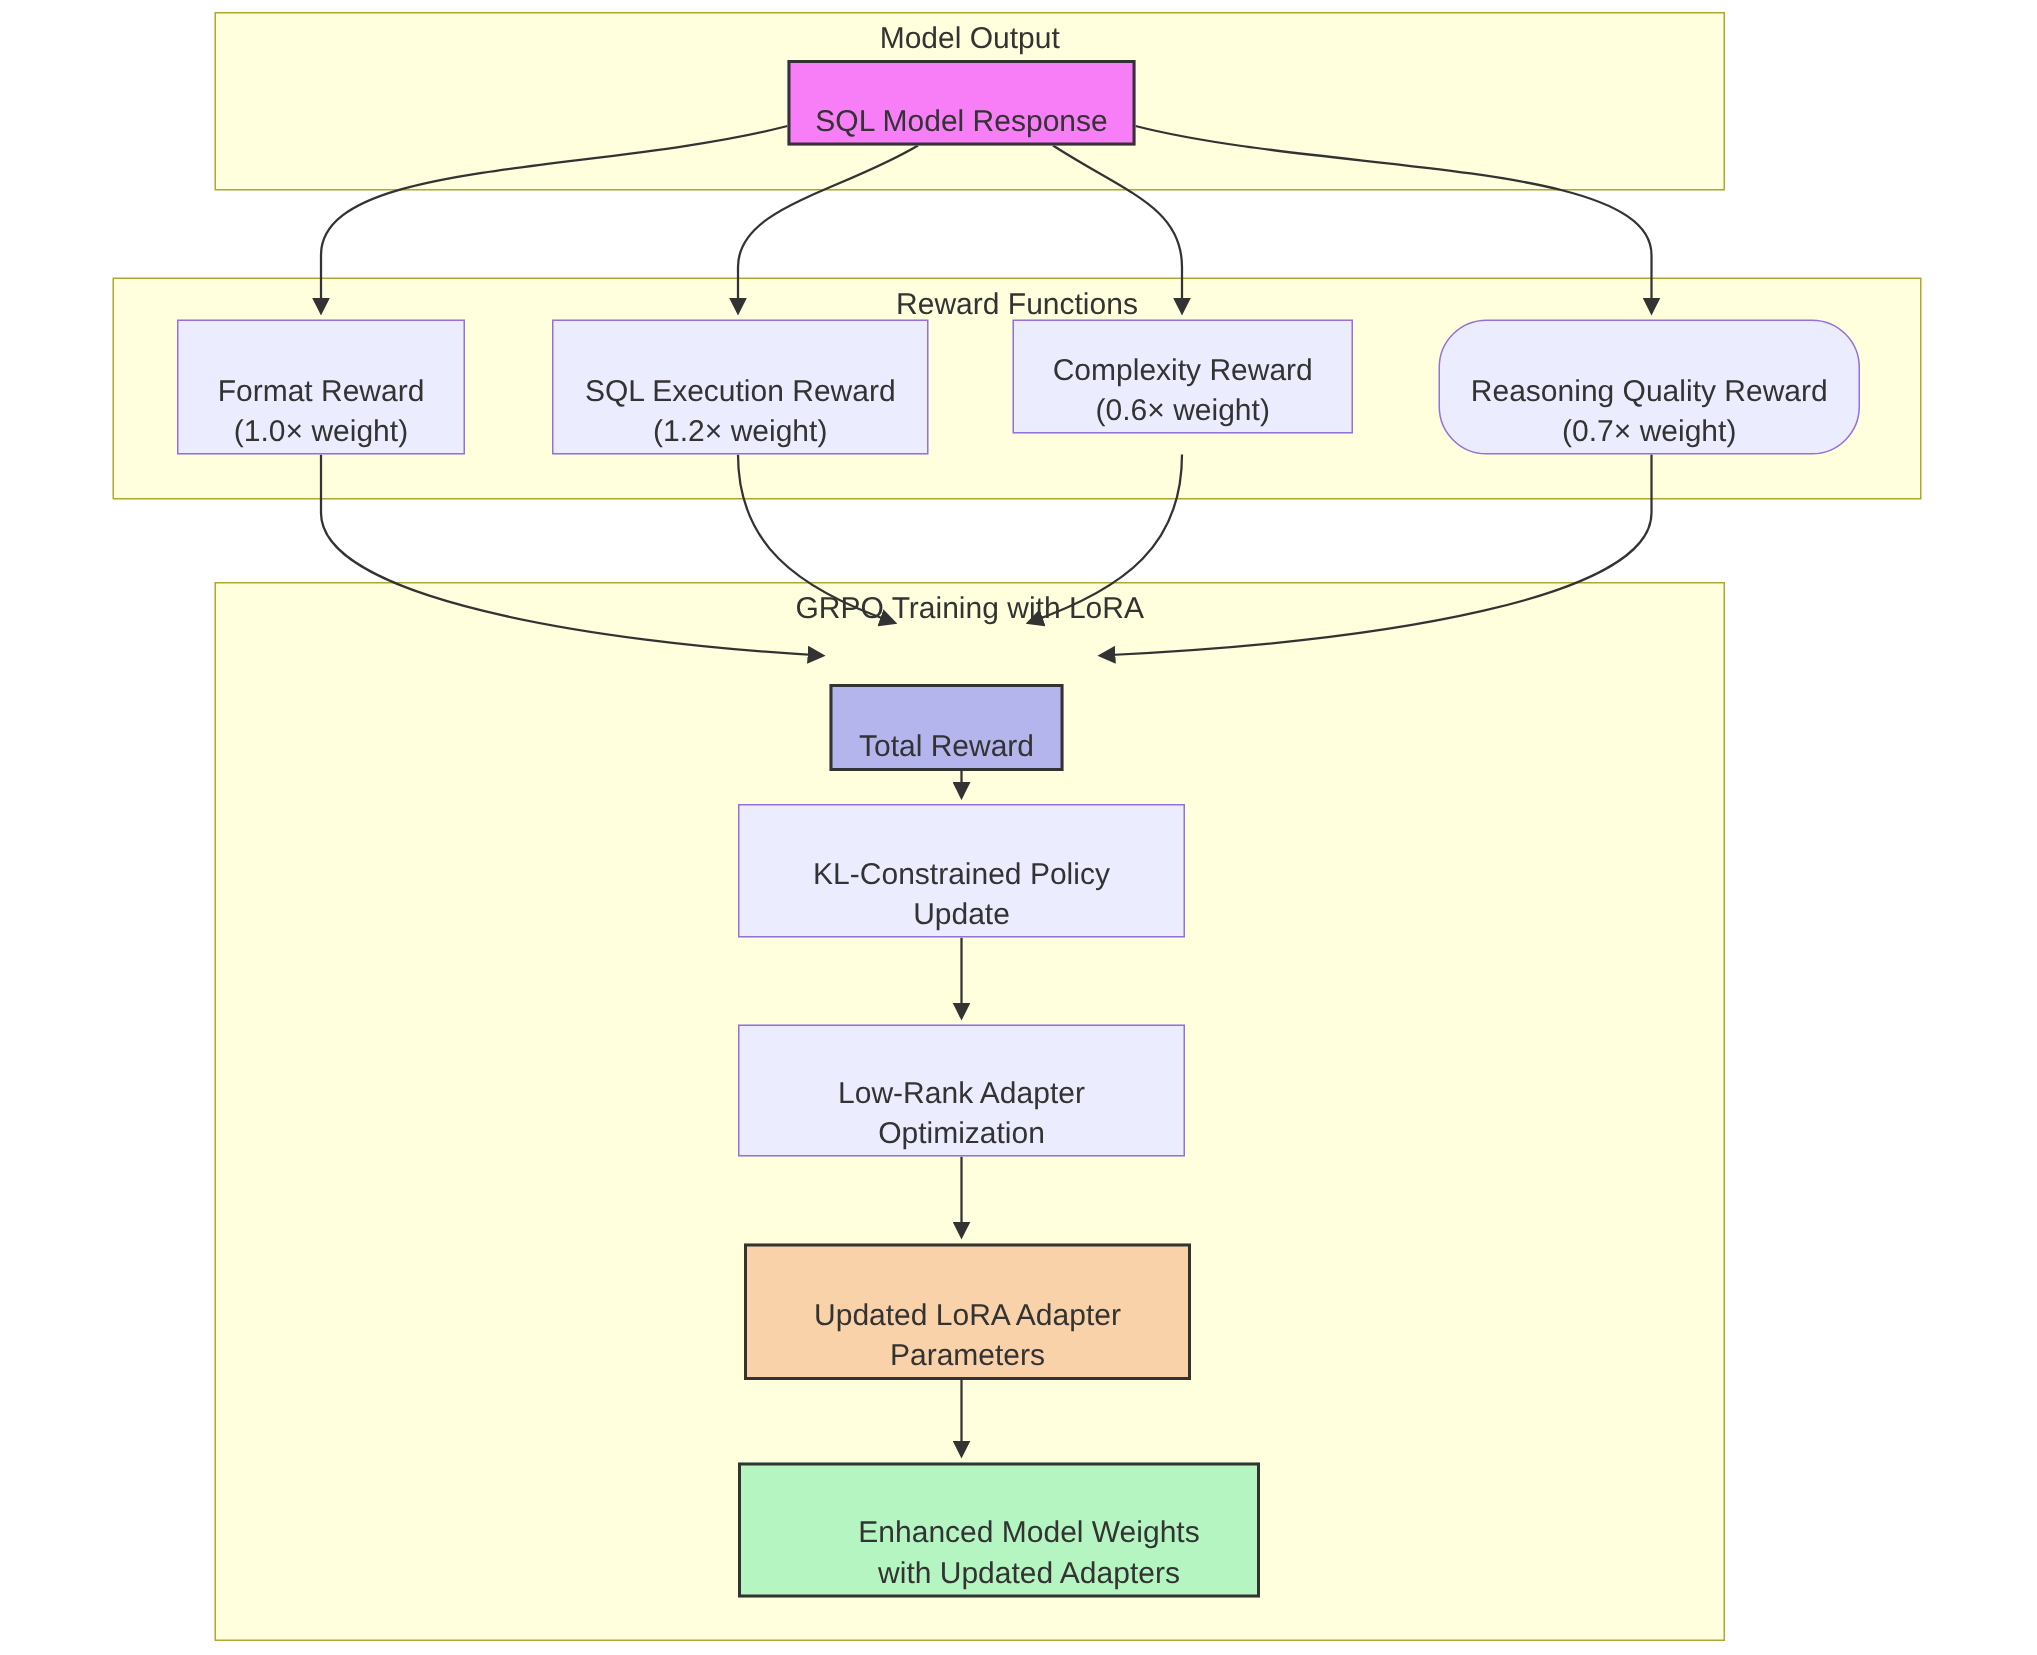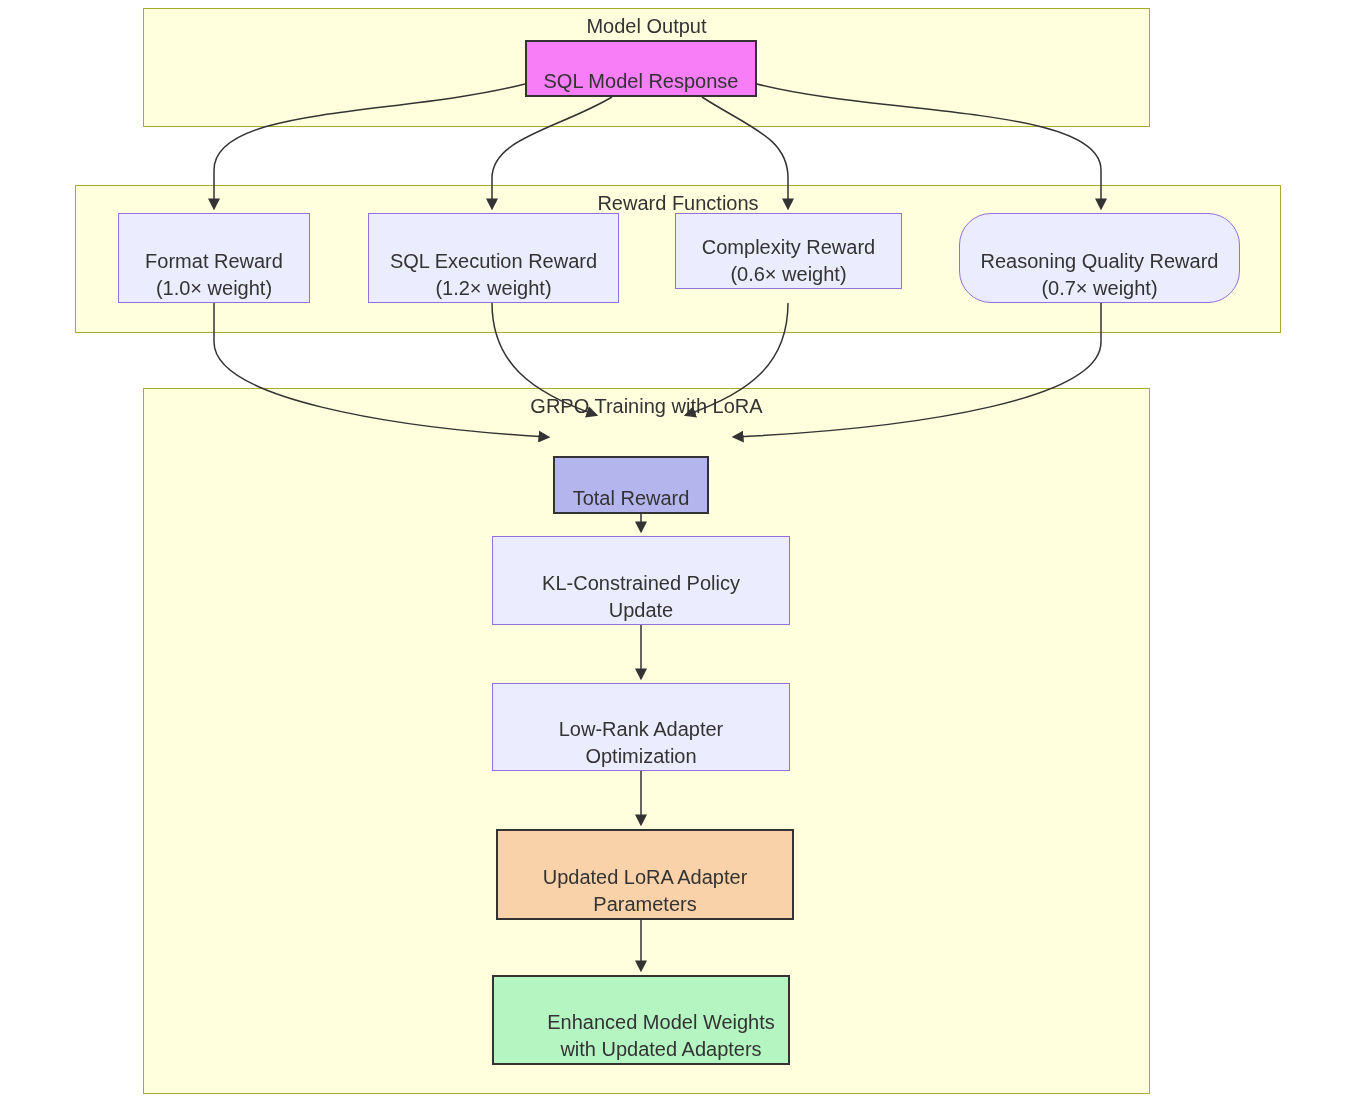--- a/index.html
+++ b/index.html
@@ -77,21 +77,21 @@
 
   #node-sql-model-response       { left: 525px; top: 40px;  width: 232px; height: 57px; }
   #node-format-reward            { left: 118px; top: 213px; width: 192px; height: 90px; }
   #node-sql-execution-reward     { left: 368px; top: 213px; width: 251px; height: 90px; }
   #node-complexity-reward        { left: 675px; top: 213px; width: 227px; height: 76px; }
   #node-reasoning-quality-reward { left: 959px; top: 213px; width: 281px; height: 90px; border-radius: 32px; }
   #node-total-reward             { left: 553px; top: 420px; width: 156px; height: 58px; margin-top: 36px; }
   #node-kl-policy-update         { left: 492px; top: 536px; width: 298px; height: 89px; }
   #node-lora-optimization        { left: 492px; top: 683px; width: 298px; height: 88px; }
   #node-updated-lora-params      { left: 496px; top: 829px; width: 298px; height: 91px; }
-  #node-enhanced-weights         { left: 492px; top: 975px; width: 298px; height: 90px; padding-left: 40px; }
+  #node-enhanced-weights         { left: 492px; top: 975px; width: 348px; height: 90px; padding-left: 40px; }
 </style>
 </head>
 <body>
 
 <div id="canvas">
 
   <div class="cluster" id="cluster-model-output">
     <span class="cluster-title">Model Output</span>
   </div>
   <div class="cluster" id="cluster-reward-functions">

